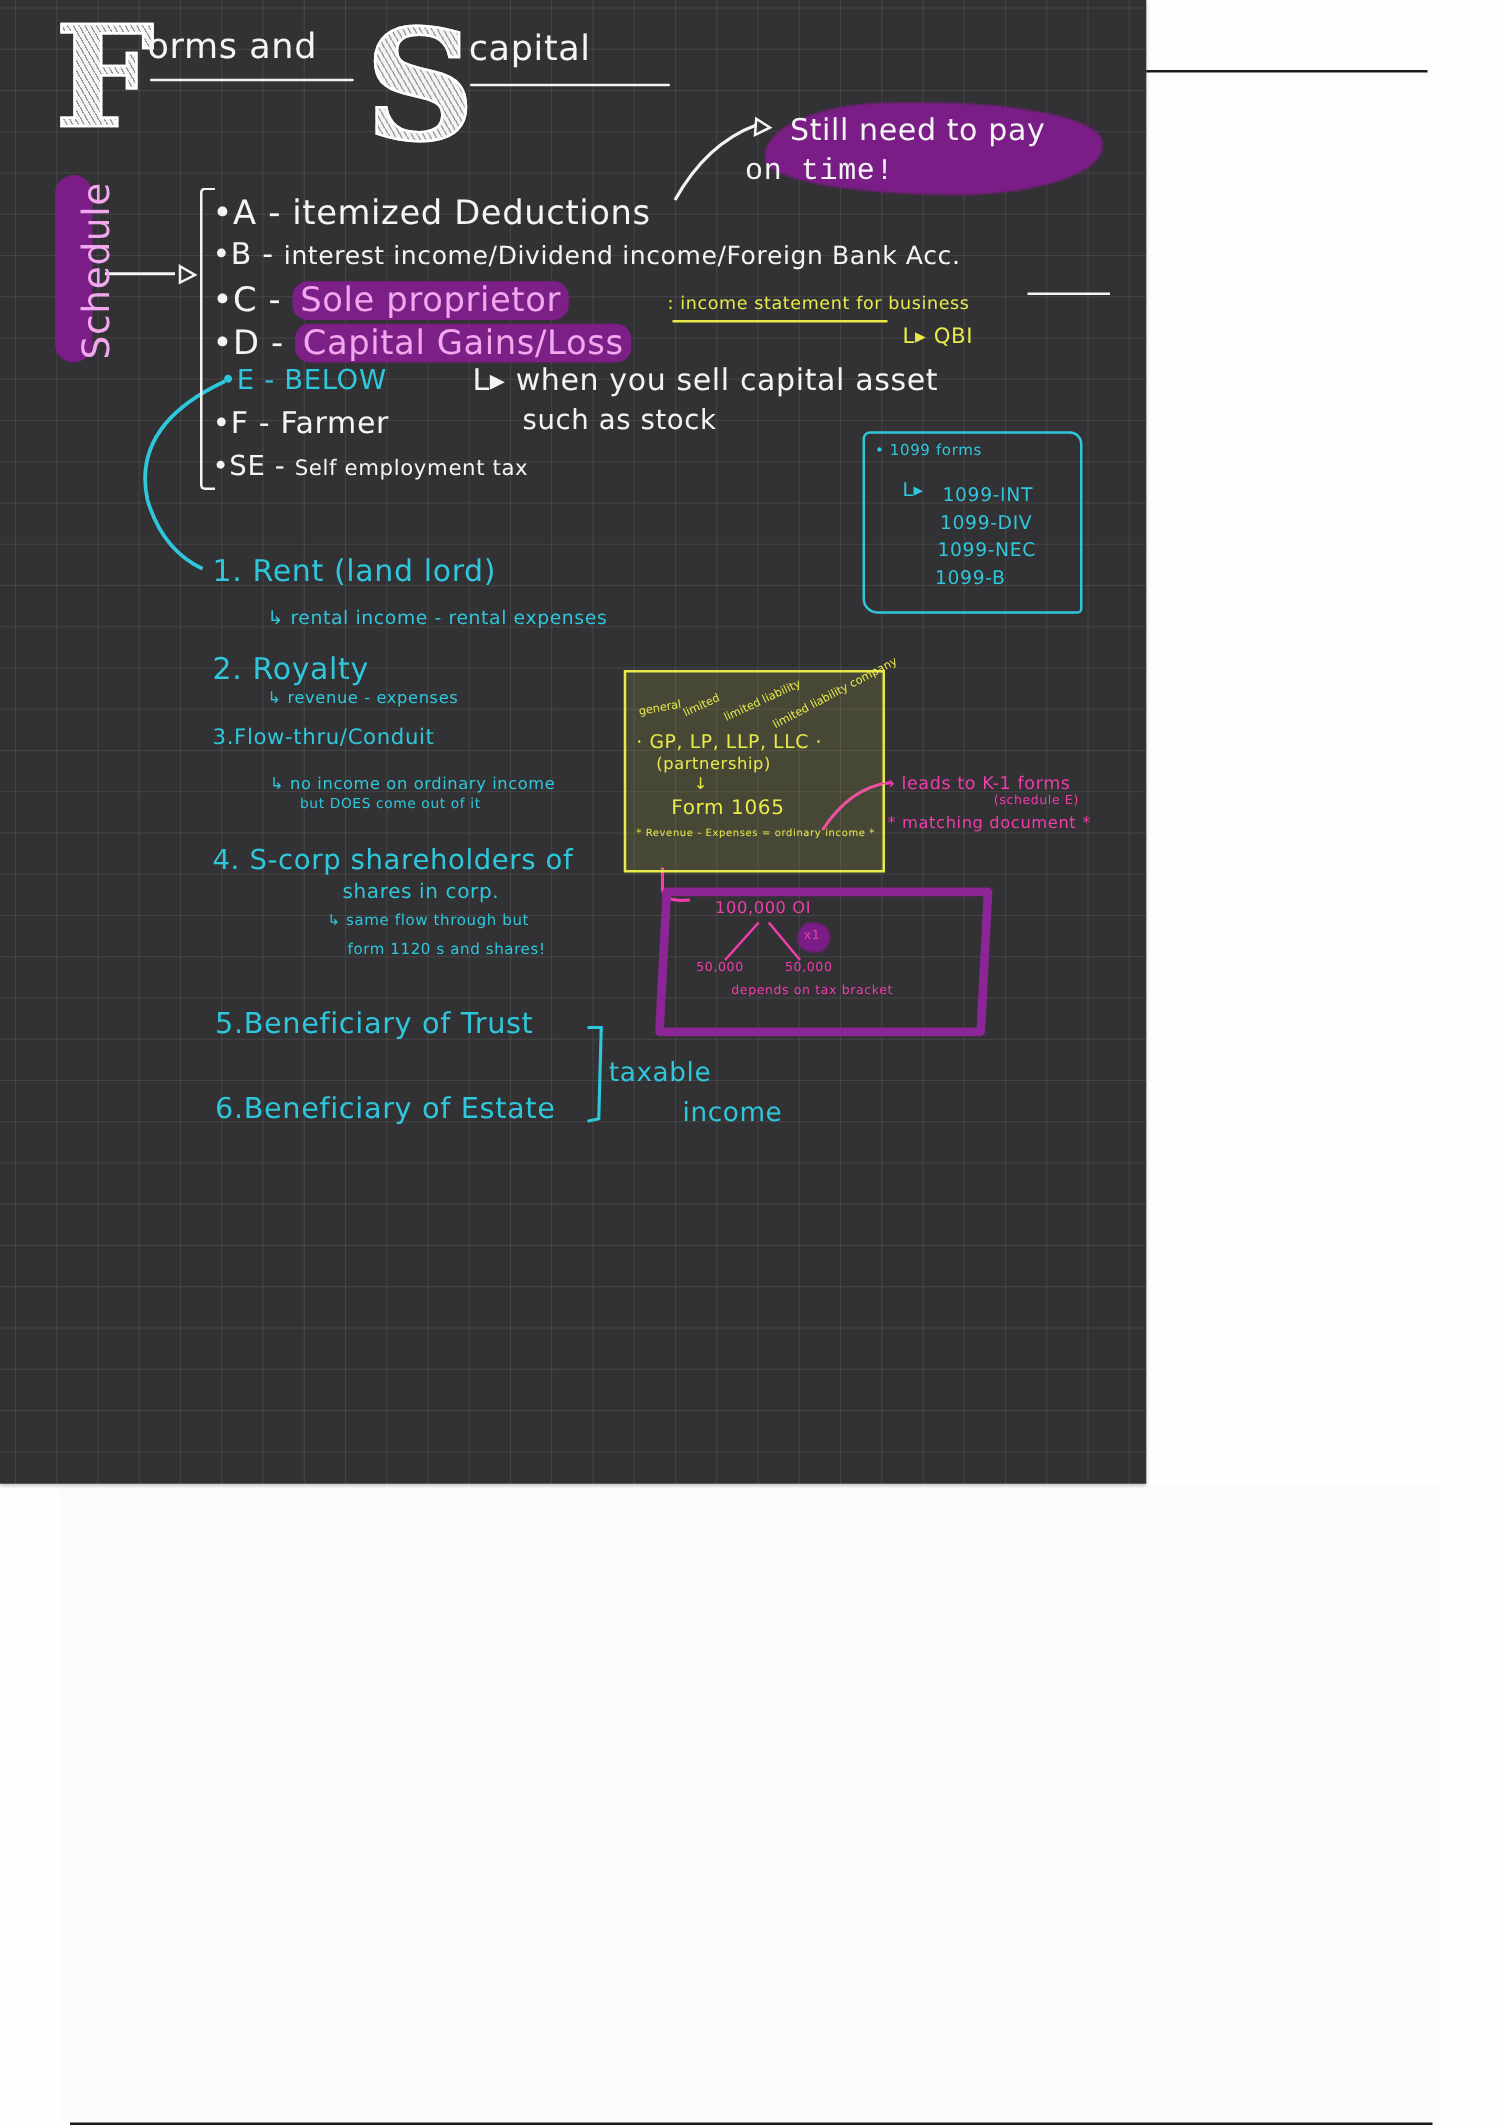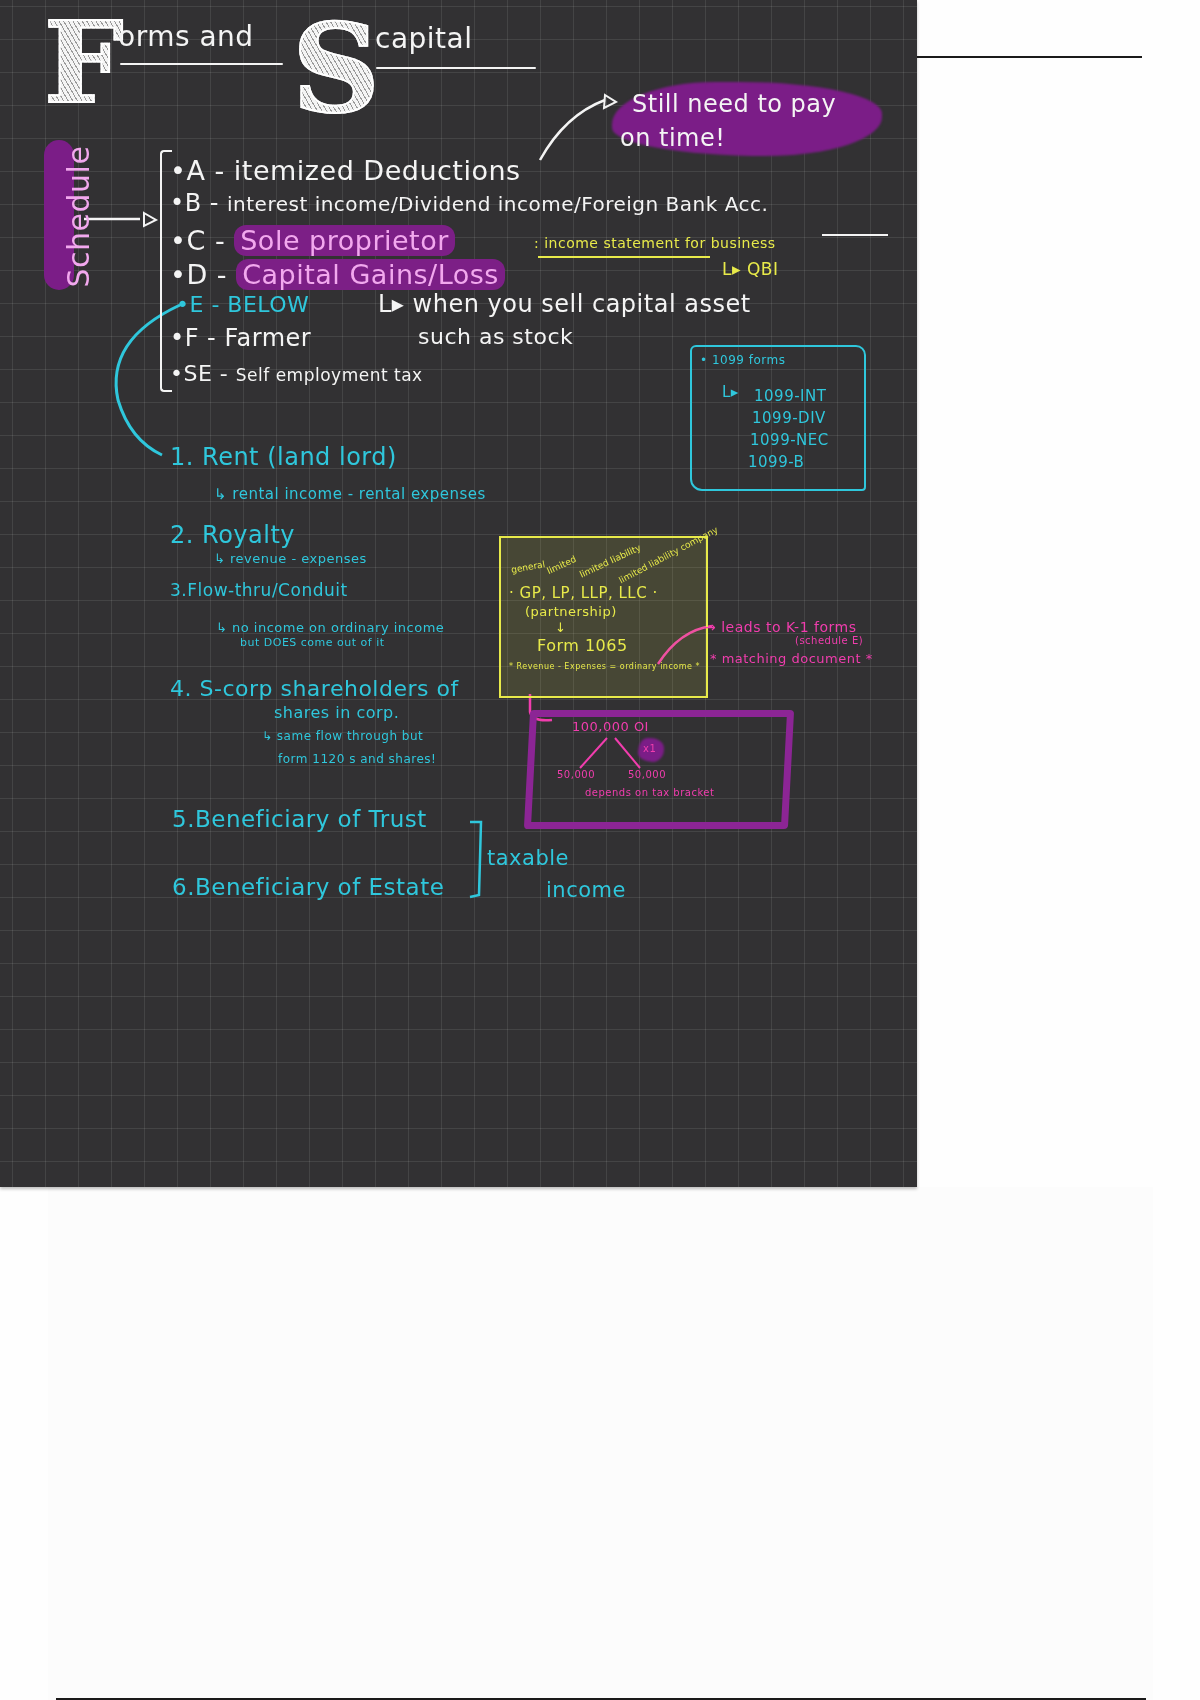--- a/index.html
+++ b/index.html
@@ -113,21 +113,21 @@
 
   <div class="big-letter solid" style="left:44px; top:4px; font-size:112px; line-height:118px;">F</div>
   <div class="abs hand title-word" style="left:118px; top:20px;">orms and</div>
   <div class="uline" style="left:120px; top:63px; width:163px;"></div>
   <div class="big-letter solid" style="left:292px; top:6px; font-size:122px; line-height:124px;">S</div>
   <div class="abs hand title-word" style="left:375px; top:22px;">capital</div>
   <div class="uline" style="left:376px; top:67px; width:160px;"></div>
 
   <div class="blob-purple" style="left:612px; top:82px; width:270px; height:74px;"></div>
   <div class="abs hand w" style="left:632px; top:90px; font-size:24px;">Still need to pay</div>
-  <div class="abs hand w" style="left:620px; top:124px; font-size:24px;">on time!</div>
+  <div class="abs hand w" style="left:596px; top:124px; font-size:24px;font-family:Liberation Mono, monospace;">on time!</div>
 
   <div class="schedule-bar"></div>
   <div class="schedule-label hand">Schedule</div>
 
   <div class="bracket-left"></div>
 
   <div class="abs hand w" style="left:170px; top:189px; font-size:24px;">
     <span>•</span><span>B</span><span> - </span><span style="font-size:20px;">interest income/Dividend income/Foreign Bank Acc.</span>
   </div>
 

